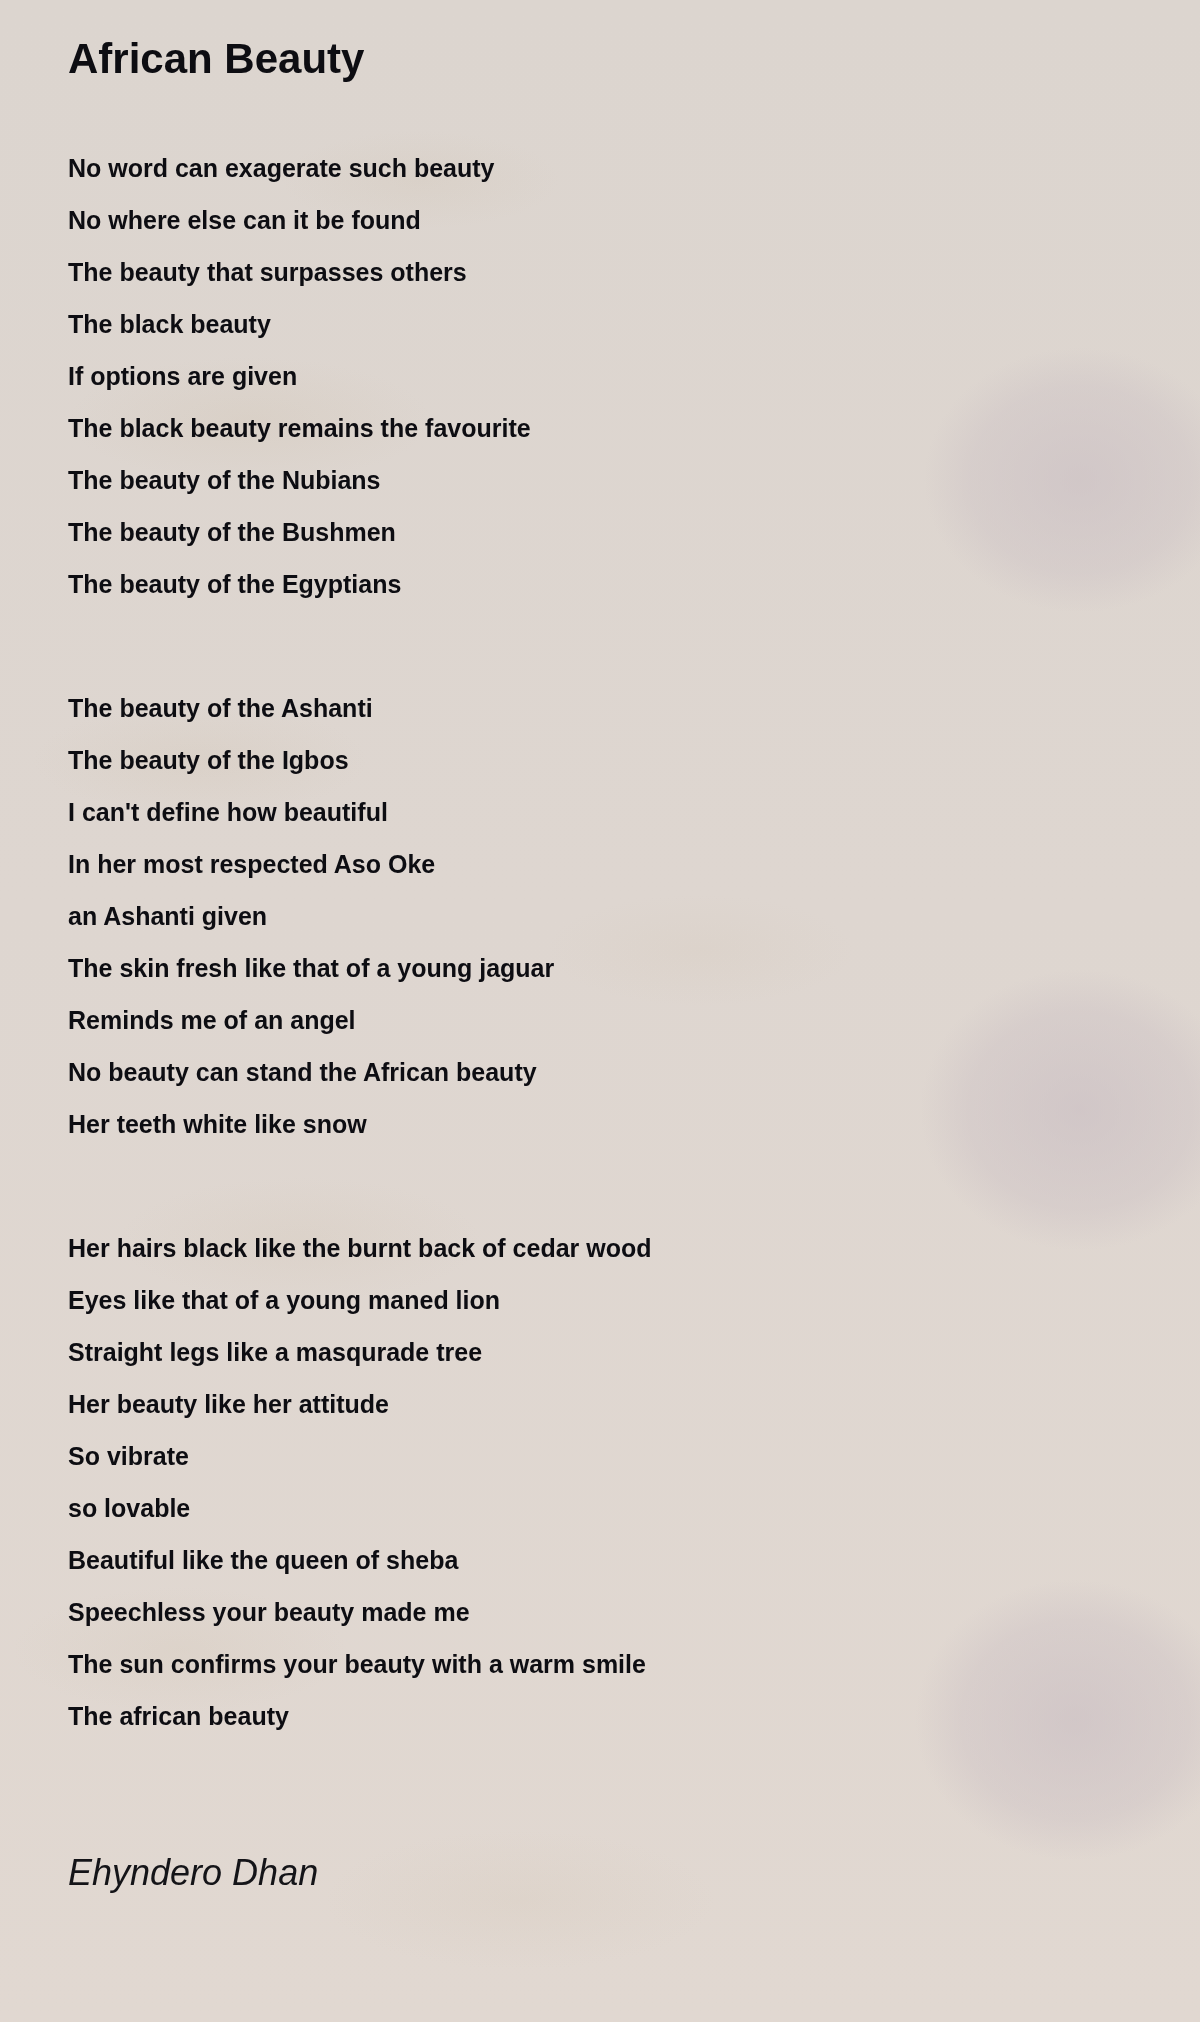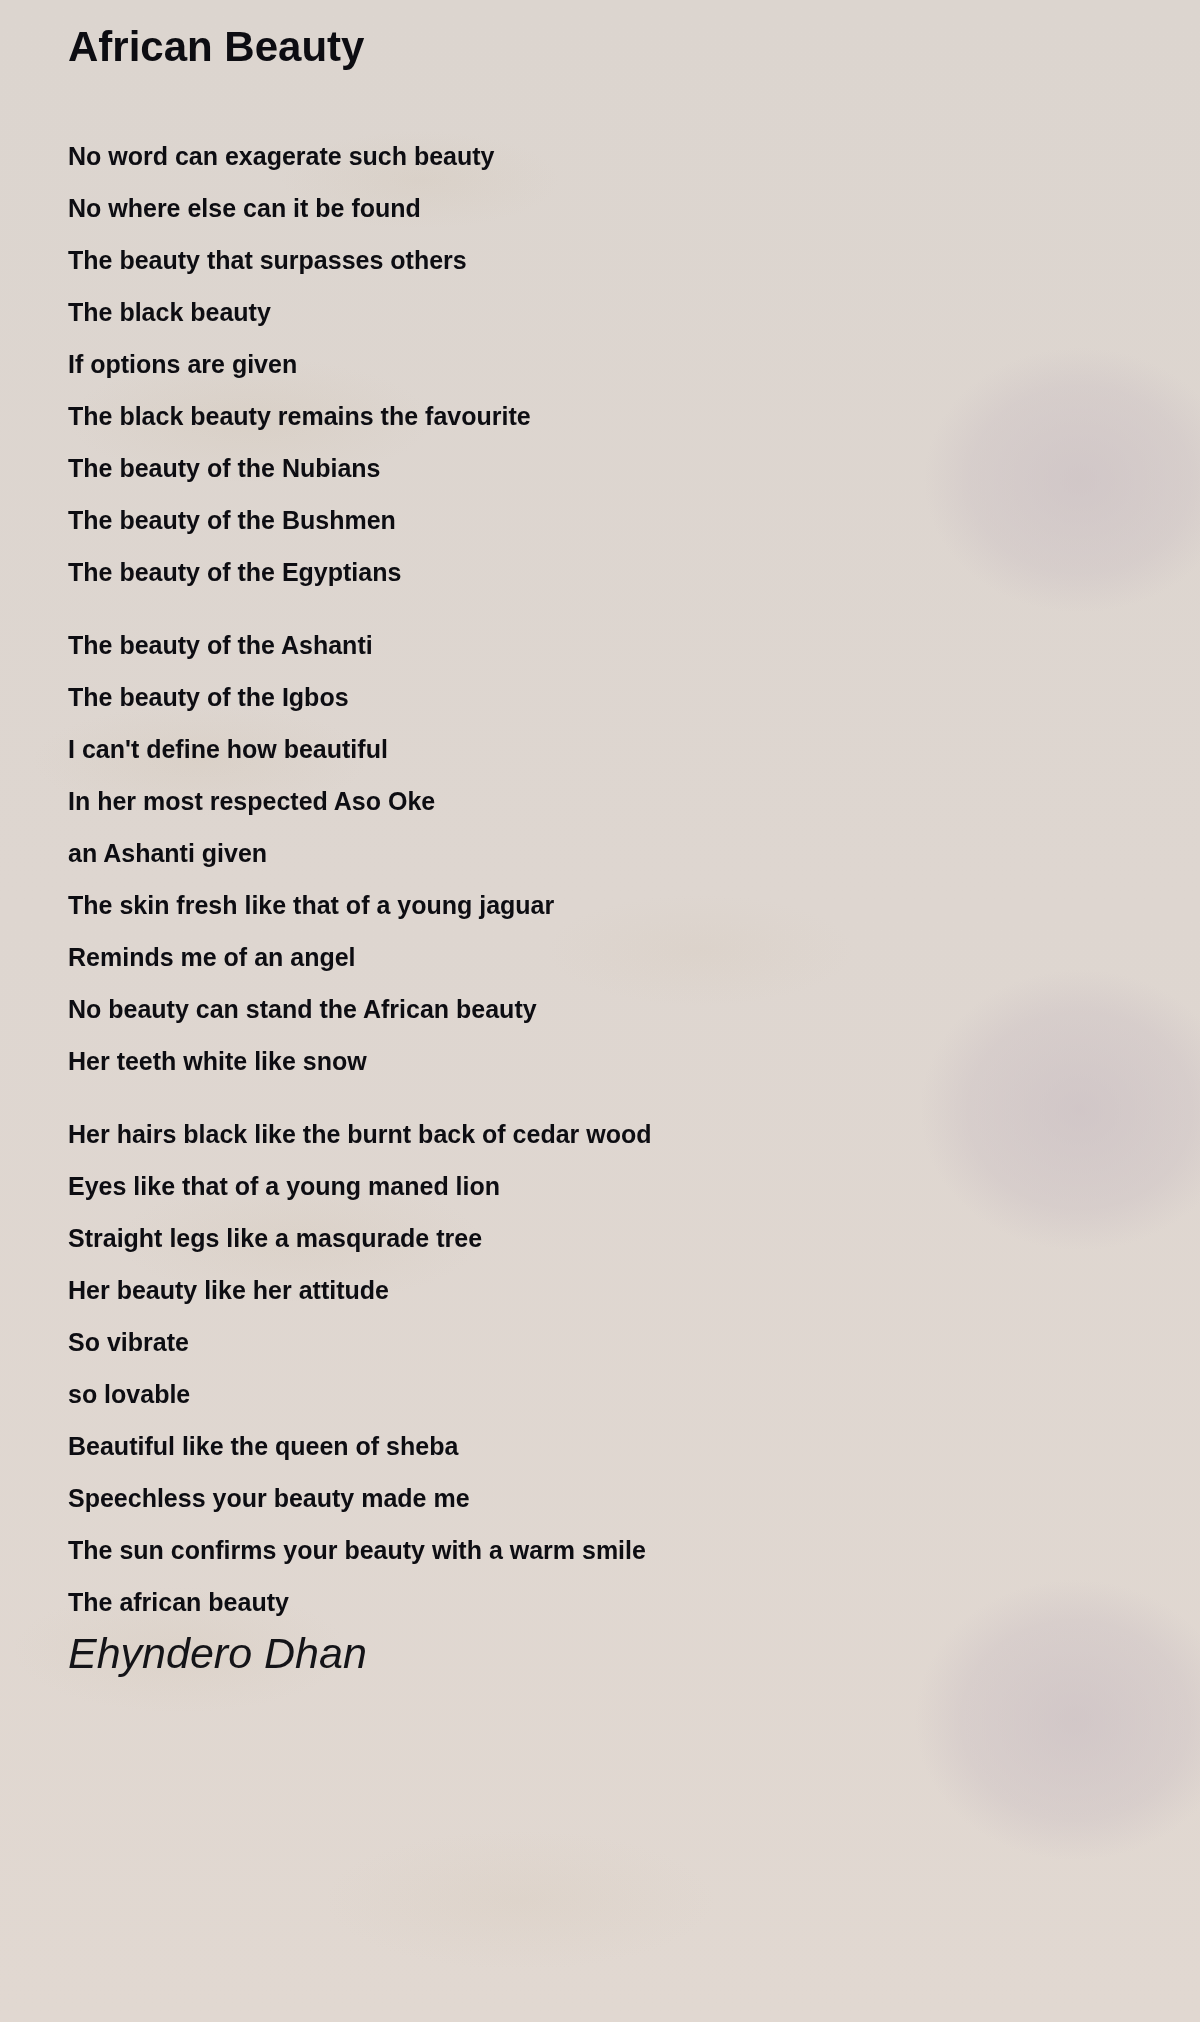--- a/index.html
+++ b/index.html
@@ -22,41 +22,42 @@
       radial-gradient(ellipse 240px 90px  at 180px 1650px, rgba(203,188,166,0.16), rgba(203,188,166,0) 70%),
       radial-gradient(ellipse 280px 100px at 520px 1900px, rgba(203,188,166,0.14), rgba(203,188,166,0) 70%),
       radial-gradient(ellipse 220px 80px  at 700px 950px,  rgba(203,188,166,0.12), rgba(203,188,166,0) 70%),
       
       linear-gradient(180deg, #dcd5cf 0%, #ded6d0 45%, #e1d8d1 100%);
   }
   .page {
     box-sizing: border-box;
     width: 1200px;
     height: 2022px;
-    padding: 20px 60px 0 68px;
+    padding: 32px 60px 0 68px;
     color: #0d0d12;
   }
   .title {
     margin: 0;
     font-size: 42px;
     font-weight: bold;
     line-height: 1.3;
     color: #0d0d12;
   }
   .poem { margin-top: 55px; }
-  .stanza + .stanza { margin-top: 21px; }
+  .stanza + .stanza { margin-top: 72px; }
   .line {
     font-size: 25px;
     font-weight: bold;
     line-height: 52px;
     white-space: pre;
     color: #0d0d12;
   }
   .author {
-    font-size: 43px;
+    margin-top: 106px;
+    font-size: 36px;
     font-style: italic;
     font-weight: normal;
     line-height: 50px;
     color: #141418;
   }
 </style>
 </head>
 <body>
 
 <div class="page">

